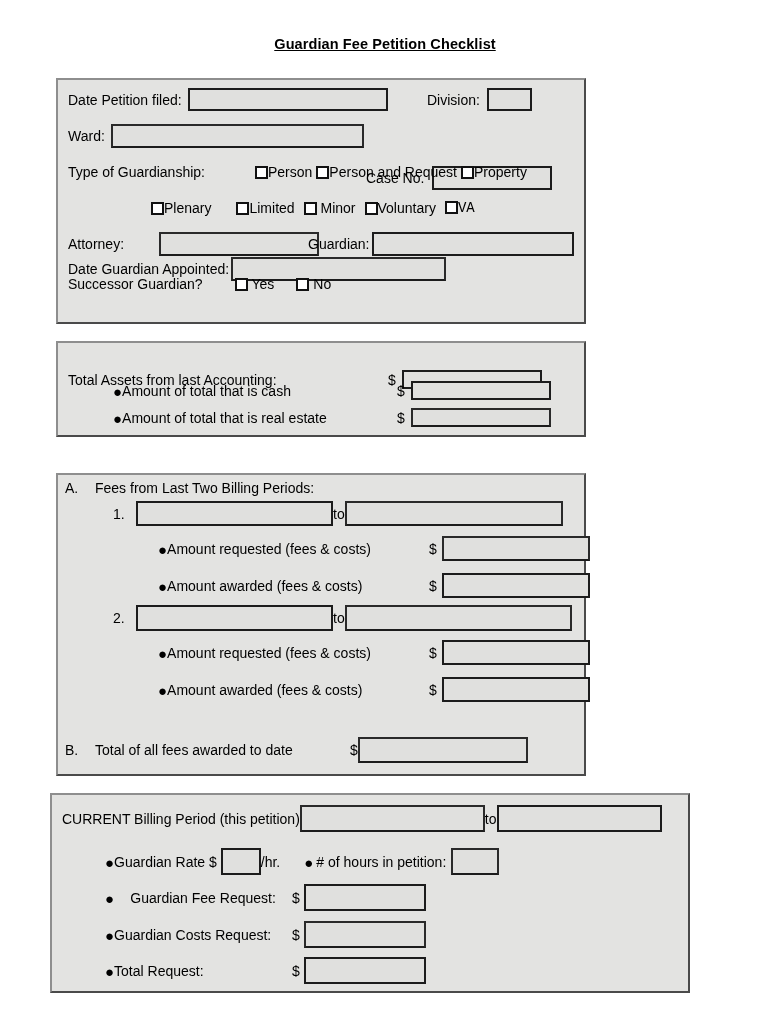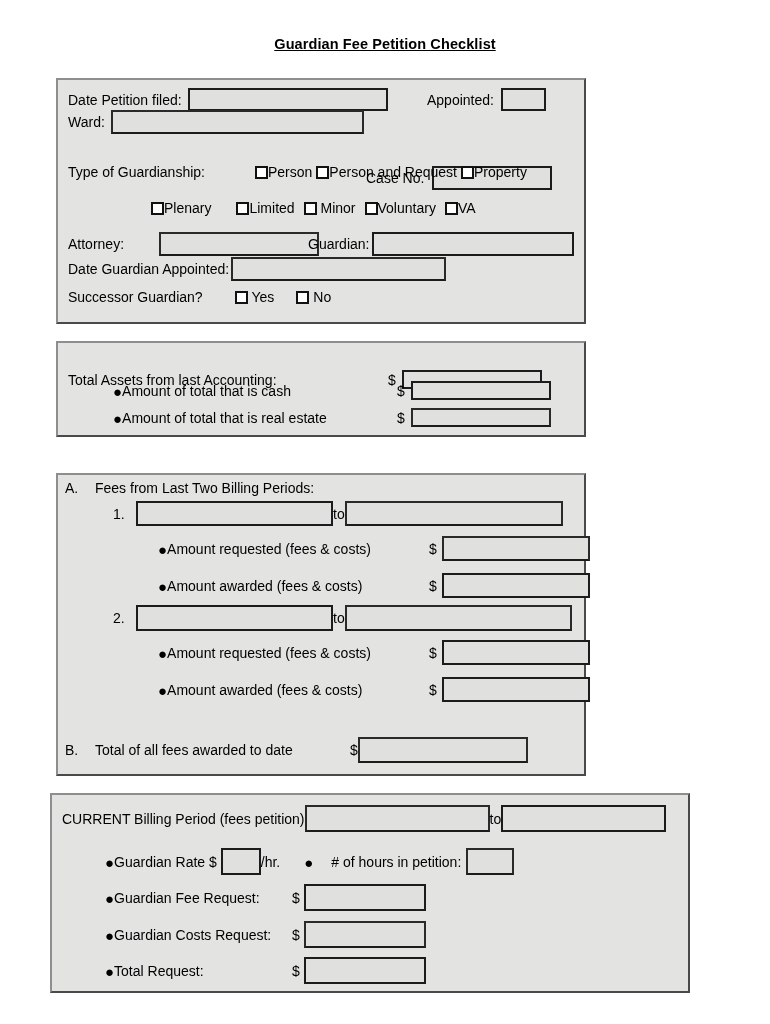--- a/index.html
+++ b/index.html
@@ -92,25 +92,25 @@
 <div class="doc-title">Guardian Fee Petition Checklist</div>
 
 <div class="panel" id="panel-identification"></div>
 
 <div class="row" style="left:68px; top:88px;justify-content:space-between;">
   <span class="lbl">Date Petition filed:</span>
   <span class="fbox" style="width:200px; height:23px; margin-left:6px;"></span>
 </div>
 
 <div class="row" style="left:427px; top:88px;">
-  <span class="lbl">Appointed:</span>
+  <span class="lbl">Division:</span>
   <span class="fbox" style="width:45px; height:23px; margin-left:7px;"></span>
 </div>
 
-<div class="row" style="left:68px; top:110px;">
+<div class="row" style="left:68px; top:124px;">
   <span class="lbl">Ward:</span>
   <span class="fbox soft" style="width:253px; height:24px; margin-left:6px;"></span>
 </div>
 
 <div class="row" style="left:366px; top:122px;margin-top:44px;">
   <span class="lbl">Case No.</span>
   <span class="fbox" style="width:120px; height:24px; margin-left:8px;"></span>
 </div>
 
 <div class="row" style="left:68px; top:165px;">
@@ -132,41 +132,41 @@
   </span>
   <span style="margin-left:25px;">
     <span class="cbox"></span><span class="lbl">Limited</span>
   </span>
   <span style="margin-left:9px;">
     <span class="cbox"></span><span class="lbl"> Minor</span>
   </span>
   <span style="margin-left:9px;">
     <span class="cbox"></span><span class="lbl">Voluntary</span>
   </span>
-  <span style="margin-left:9px;">
+  <span style="margin-left:9px;font-family:Liberation Mono, monospace;">
     <span class="cbox"></span><span class="lbl">VA</span>
   </span>
 </div>
 
 <div class="row" style="left:68px; top:232px;gap:29px;">
   <span class="lbl">Attorney:</span>
   <span class="fbox soft" style="width:160px; height:24px; margin-left:6px;"></span>
 </div>
 
 <div class="row" style="left:308px; top:232px;">
   <span class="lbl">Guardian:</span>
   <span class="fbox" style="width:202px; height:24px; margin-left:3px;"></span>
 </div>
 
 <div class="row" style="left:68px; top:257px;">
   <span class="lbl">Date Guardian Appointed:</span>
   <span class="fbox soft" style="width:215px; height:24px; margin-left:2px;"></span>
 </div>
 
-<div class="row" style="left:68px; top:290px;">
+<div class="row" style="left:68px; top:277px;">
   <span class="lbl">Successor Guardian?</span>
   <span style="margin-left:32px;">
     <span class="cbox"></span>&nbsp;<span class="lbl">Yes</span>
   </span>
   <span style="margin-left:22px;">
     <span class="cbox"></span>&nbsp;<span class="lbl">No</span>
   </span>
 </div>
 
 <div class="panel" id="panel-assets"></div>
@@ -243,39 +243,39 @@
 <div class="row" style="left:65px; top:737px;">
   <span class="lbl" style="width:30px; display:inline-block;">B.</span>
   <span class="lbl" style="width:255px; display:inline-block;">Total of all fees awarded to date</span>
   <span class="lbl">$</span>
   <span class="fbox soft" style="width:170px; height:26px;"></span>
 </div>
 
 <div class="panel" id="panel-current"></div>
 
 <div class="row" style="left:62px; top:805px;">
-  <span class="lbl">CURRENT Billing Period (fees petition)</span>
+  <span class="lbl">CURRENT Billing Period (this petition)</span>
   <span class="fbox soft" style="width:185px; height:27px;"></span>
   <span class="lbl">to</span>
   <span class="fbox" style="width:165px; height:27px;"></span>
 </div>
 
 <div class="row" style="left:105px; top:848px;">
   <span class="bullet">●</span>
   <span class="lbl">Guardian Rate $</span>
   <span class="fbox" style="width:40px; height:27px; margin-left:4px;"></span>
   <span class="lbl">/hr.</span>
   <span class="bullet" style="margin-left:24px;">●</span>
-  <span class="lbl" style="margin-left:18px;"># of hours in petition:</span>
+  <span class="lbl" style="margin-left:3px;"># of hours in petition:</span>
   <span class="fbox soft" style="width:48px; height:27px; margin-left:5px;"></span>
 </div>
 
 <div class="row" style="left:105px; top:884px;">
   <span class="bullet">●</span>
-  <span class="lbl" style="width:178px; display:inline-block;">Guardian Fee Request:</span>
+  <span class="lbl" style="width:178px; display:inline-block;text-align:center;">Guardian Fee Request:</span>
   <span class="lbl">$</span>
   <span class="fbox" style="width:122px; height:27px; margin-left:4px;"></span>
 </div>
 
 <div class="row" style="left:105px; top:921px;">
   <span class="bullet">●</span>
   <span class="lbl" style="width:178px; display:inline-block;">Guardian Costs Request:</span>
   <span class="lbl">$</span>
   <span class="fbox soft" style="width:122px; height:27px; margin-left:4px;"></span>
 </div>

